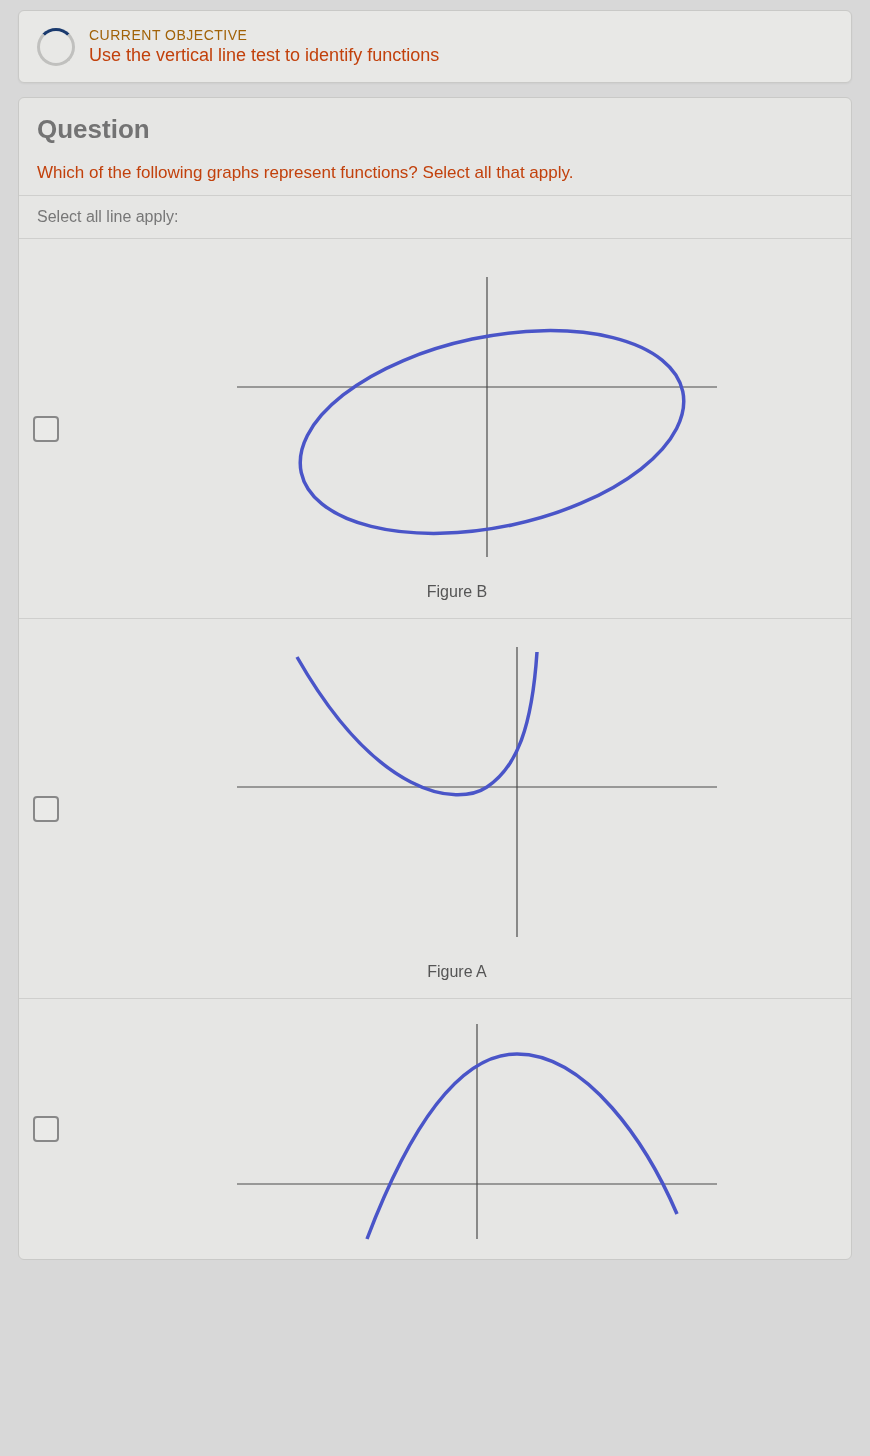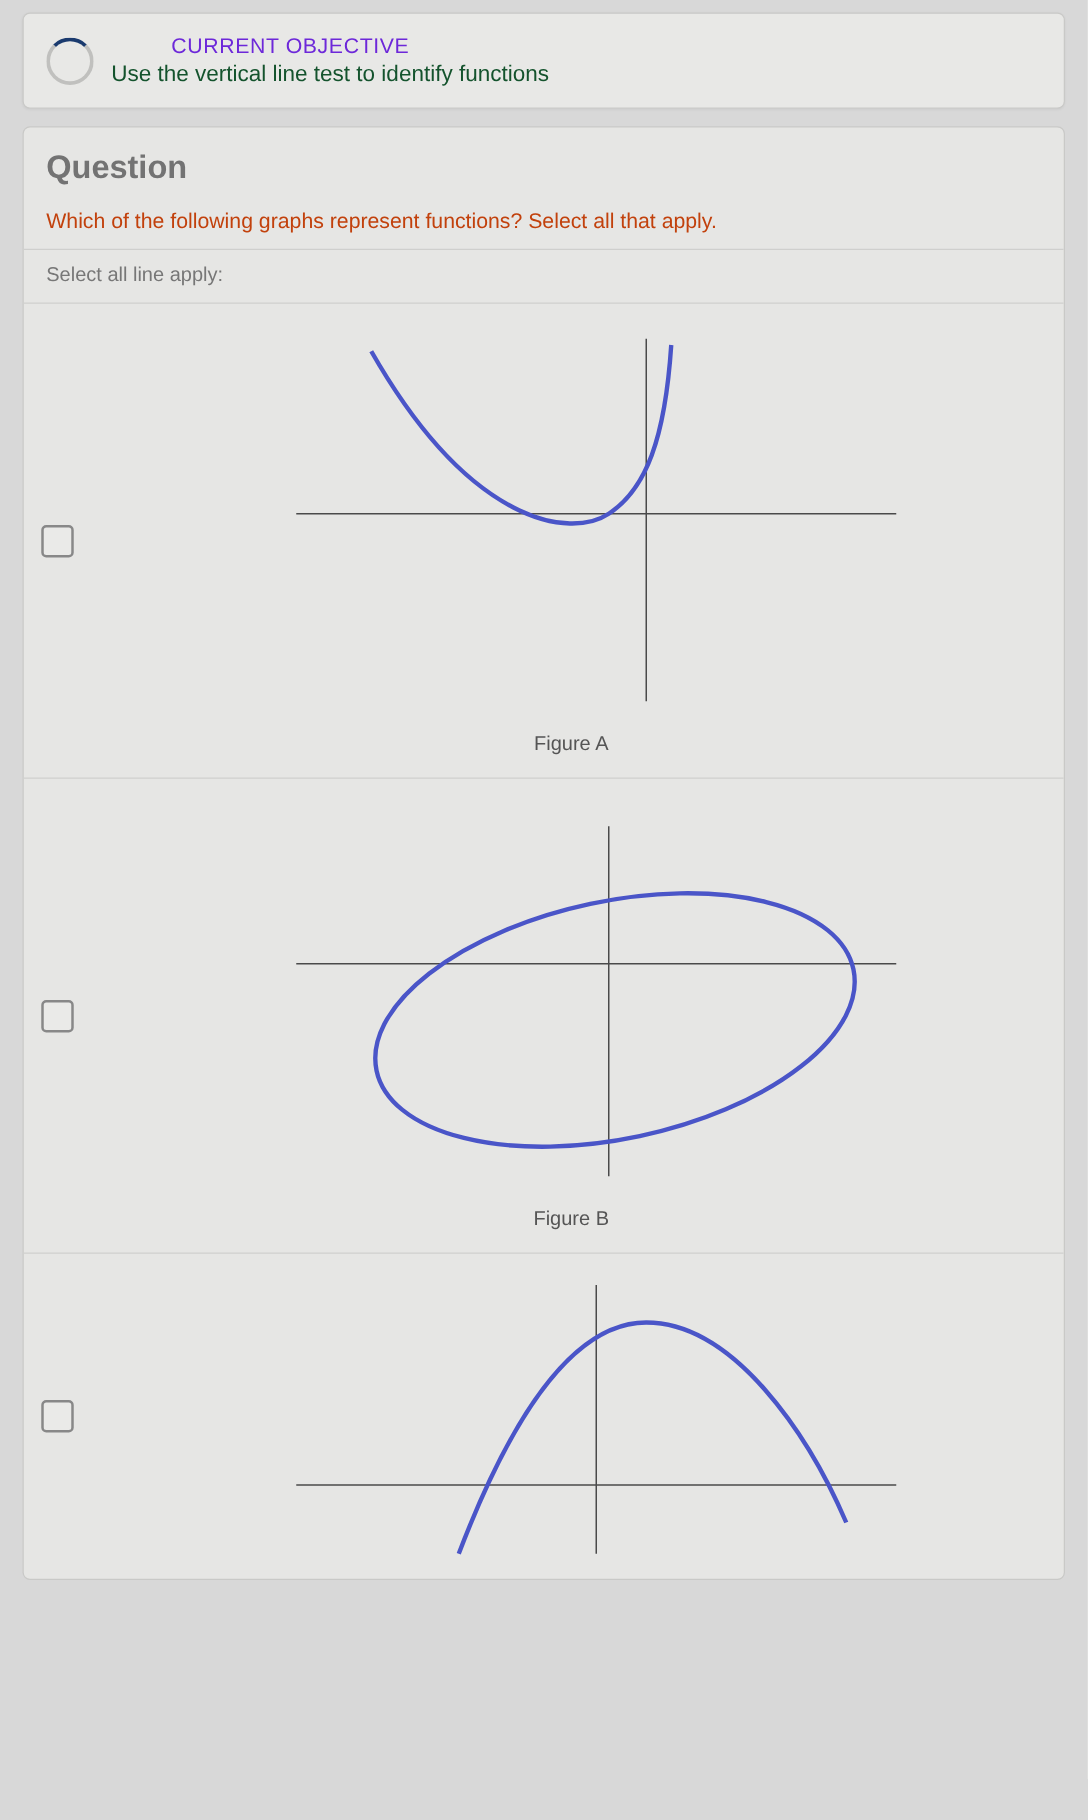--- a/index.html
+++ b/index.html
@@ -23,22 +23,22 @@
     box-shadow: 0 1px 2px rgba(0,0,0,0.05);
   }
   .progress-ring {
     width: 38px; height: 38px;
     border: 3px solid #c0c0be;
     border-top-color: #1a3a6e;
     border-radius: 50%;
     display:flex; align-items:center; justify-content:center;
     font-size: 12px; color:#888;
   }
-  .obj-label { font-size: 17px; color:#6d28d9; letter-spacing:0.5px;margin-left:48px; }
-  .obj-text  { font-size: 18px; color:#14532d; margin-top:2px; }
+  .obj-label { font-size: 14px; color:#a16207; letter-spacing:0.5px; }
+  .obj-text  { font-size: 18px; color:#c2410c; margin-top:2px; }
 
   .q-card {
     background:#e6e6e4;
     border:1px solid #c9c9c7;
     border-radius:6px;
     overflow:hidden;
   }
   .q-header { padding: 16px 18px 8px 18px; }
   .q-title  { font-size: 26px; font-weight:700; color:#737373; }
   .q-prompt {
@@ -86,39 +86,39 @@
   <div class="q-header">
     <div class="q-title">Question</div>
   </div>
   <div class="q-prompt">Which of the following graphs represent functions? Select all that apply.</div>
   <div class="q-instr">Select all line apply:</div>
 
   <div class="option-row">
     <div class="chk"></div>
     <div class="graph-wrap">
       <svg class="graph-svg" viewBox="0 0 560 320">
-        <line class="axis" x1="60" y1="150" x2="540" y2="150"></line>
-        <line class="axis" x1="340" y1="10" x2="340" y2="300"></line>
+        <line class="axis" x1="60" y1="130" x2="540" y2="130"></line>
+        <line class="axis" x1="310" y1="20" x2="310" y2="300"></line>
 
-        <path class="curve" d="M120 20 C 200 160, 280 170, 310 150 C 340 130, 355 90, 360 15"></path>
+        <ellipse class="curve" cx="315" cy="175" rx="195" ry="95" transform="rotate(-12 315 175)"></ellipse>
       </svg>
-      <div class="fig-label">Figure A</div>
+      <div class="fig-label">Figure B</div>
     </div>
   </div>
 
   <div class="option-row">
     <div class="chk"></div>
     <div class="graph-wrap">
       <svg class="graph-svg" viewBox="0 0 560 320">
-        <line class="axis" x1="60" y1="130" x2="540" y2="130"></line>
-        <line class="axis" x1="310" y1="20" x2="310" y2="300"></line>
+        <line class="axis" x1="60" y1="150" x2="540" y2="150"></line>
+        <line class="axis" x1="340" y1="10" x2="340" y2="300"></line>
 
-        <ellipse class="curve" cx="315" cy="175" rx="195" ry="95" transform="rotate(-12 315 175)"></ellipse>
+        <path class="curve" d="M120 20 C 200 160, 280 170, 310 150 C 340 130, 355 90, 360 15"></path>
       </svg>
-      <div class="fig-label">Figure B</div>
+      <div class="fig-label">Figure A</div>
     </div>
   </div>
 
   <div class="option-row">
     <div class="chk"></div>
     <div class="graph-wrap">
       <svg class="graph-svg short" viewBox="0 0 560 230">
         <line class="axis" x1="60" y1="170" x2="540" y2="170"></line>
         <line class="axis" x1="300" y1="10" x2="300" y2="225"></line>
 

